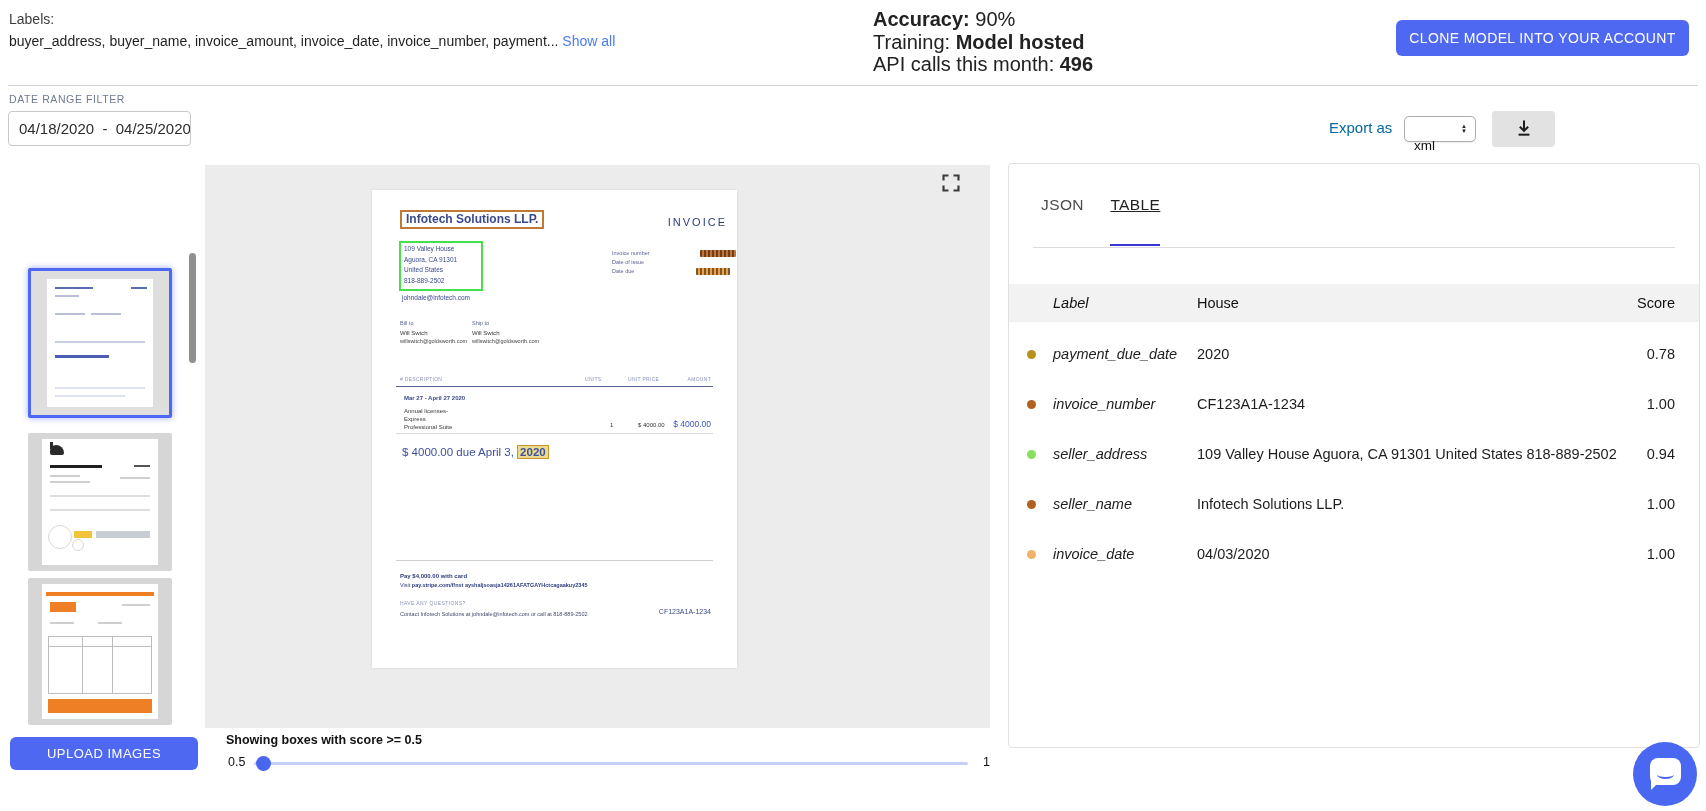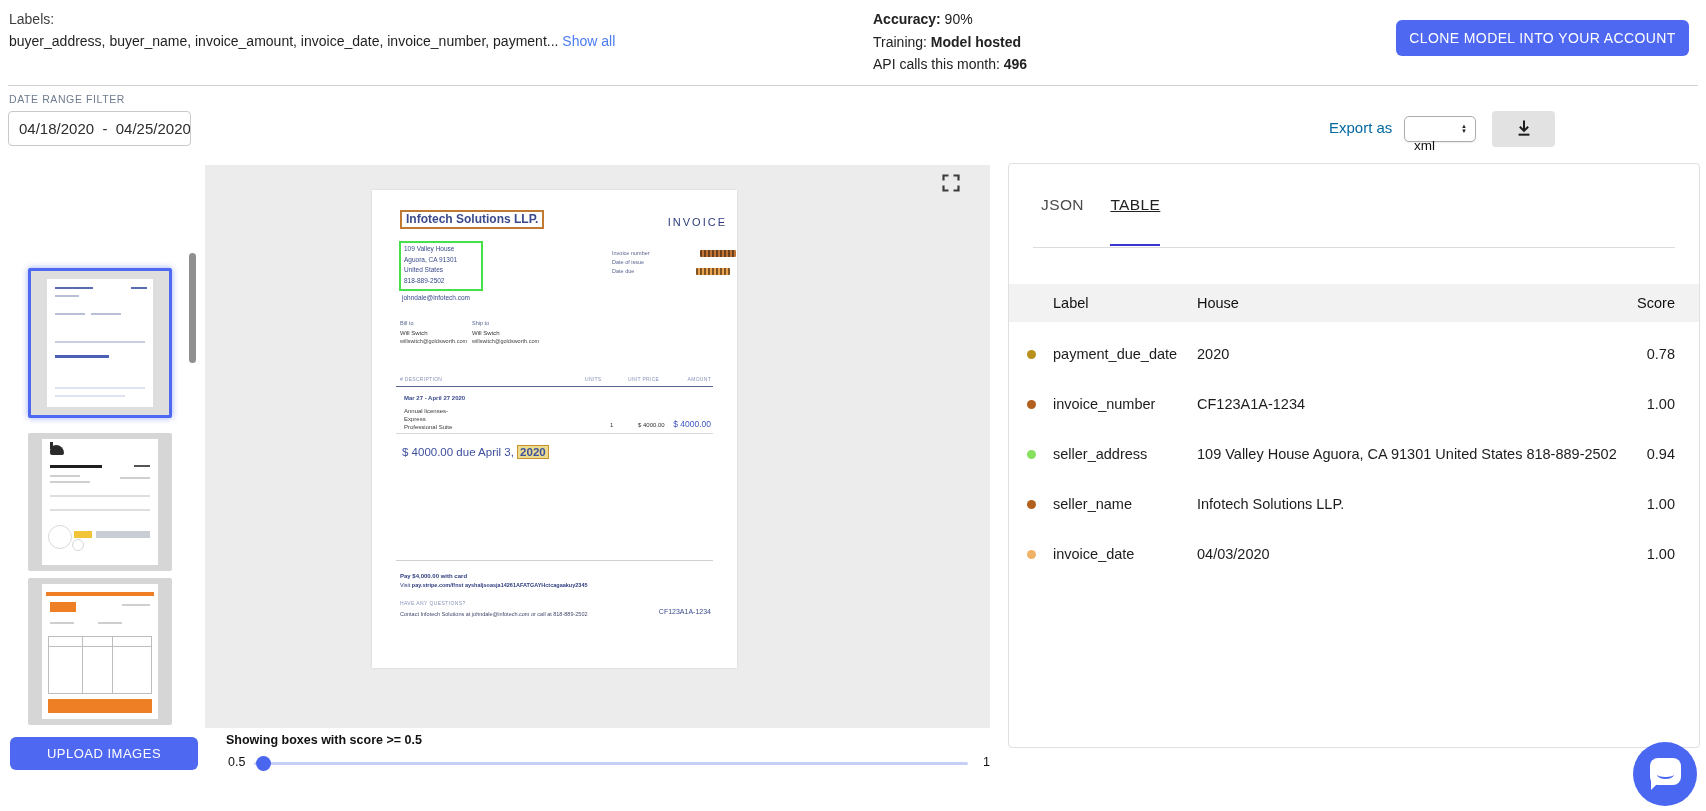--- a/index.html
+++ b/index.html
@@ -3,21 +3,21 @@
 <meta charset="utf-8">
 <style>
   * { margin:0; padding:0; box-sizing:border-box; }
   html,body { width:1706px; height:811px; background:#fff; font-family:"Liberation Sans", sans-serif; overflow:hidden; }
   #app { position:relative; width:1706px; height:811px; background:#fff; }
 
   
   .labels-block { position:absolute; left:9px; top:8px; font-size:14px; color:#3d3d3d; line-height:22px; }
   .labels-line { color:#1f1f1f; }
   .show-all { color:#4a7bf0; cursor:pointer; }
-  .stats-block { position:absolute; left:873px; top:8px; font-size:14px; color:#222; line-height:22.5px; }
+  .stats-block { position:absolute; left:873px; top:8px; font-size:20px; color:#222; line-height:22.5px; }
   .stats-block b { font-weight:bold; }
   .clone-btn { position:absolute; left:1396px; top:20px; width:293px; height:36px; background:#4f68f2; color:#fff;
     border:none; border-radius:6px; font-size:14px; letter-spacing:.4px; font-family:inherit; cursor:pointer; }
   .top-divider { position:absolute; left:8px; right:8px; top:85px; border-top:1px solid #d2d2d2; }
 
   
   .filter-label { position:absolute; left:9px; top:93px; font-size:10.5px; letter-spacing:.6px; color:#6e7b8e; }
   .date-input { position:absolute; left:8px; top:111px; width:183px; height:35px; border:1px solid #c9c9c9; border-radius:4px;
     font-size:15px; color:#2d2d2d; padding-left:10px; font-family:inherit; background:#fff; }
   .export-label { position:absolute; left:1329px; top:119px; font-size:15px; color:#0369a1; }
@@ -82,21 +82,21 @@
   .results-panel { position:absolute; left:1008px; top:163px; width:692px; height:585px; border:1px solid #e0e0e0; border-radius:4px; background:#fff; }
   .tabs-row { position:absolute; left:24px; right:24px; top:32px; border-bottom:1px solid #dcdcdc; height:52px; }
   .tab { display:inline-block; margin-right:22px; font-size:15.5px; letter-spacing:.4px; color:#4a4a4a; padding-bottom:30px; cursor:pointer; }
   .tab.first { margin-left:8px; }
   .tab.active { color:#222; border-bottom:2px solid #3a36d6; margin-bottom:-1px;text-decoration:underline; }
   .rtable { position:absolute; left:0; right:0; top:120px; }
   .rrow { display:flex; align-items:center; height:36px; font-size:14.5px; color:#1d1d1d; margin-top:14px; }
   .rrow.head { background:#f2f2f2; height:38px; margin-top:0; font-weight:500; color:#111; }
   .c-dot { width:44px; display:flex; justify-content:center; flex:none; }
   .dot { width:9px; height:9px; border-radius:50%; }
-  .c-label { width:144px; flex:none; }
+  .c-label { width:144px; flex:none;font-style:italic; }
   .c-text { flex:1; }
   .c-score { width:66px; flex:none; text-align:right; padding-right:24px; }
 
   
   .chat-fab { position:absolute; left:1633px; top:742px; width:64px; height:64px; border-radius:50%; background:#4a67f2; border:none; cursor:pointer; }
   .chat-shape { position:absolute; left:17px; top:16px; width:31px; height:27px; background:#fff; border-radius:8px; }
   .chat-tail { position:absolute; left:18px; top:39px; width:0; height:0; border-left:9px solid #fff; border-bottom:9px solid transparent; }
   .chat-smile { position:absolute; left:24px; top:28px; width:17px; height:9px; border-bottom:2.5px solid #4a67f2; border-radius:50%; }
 </style>
 </head>

